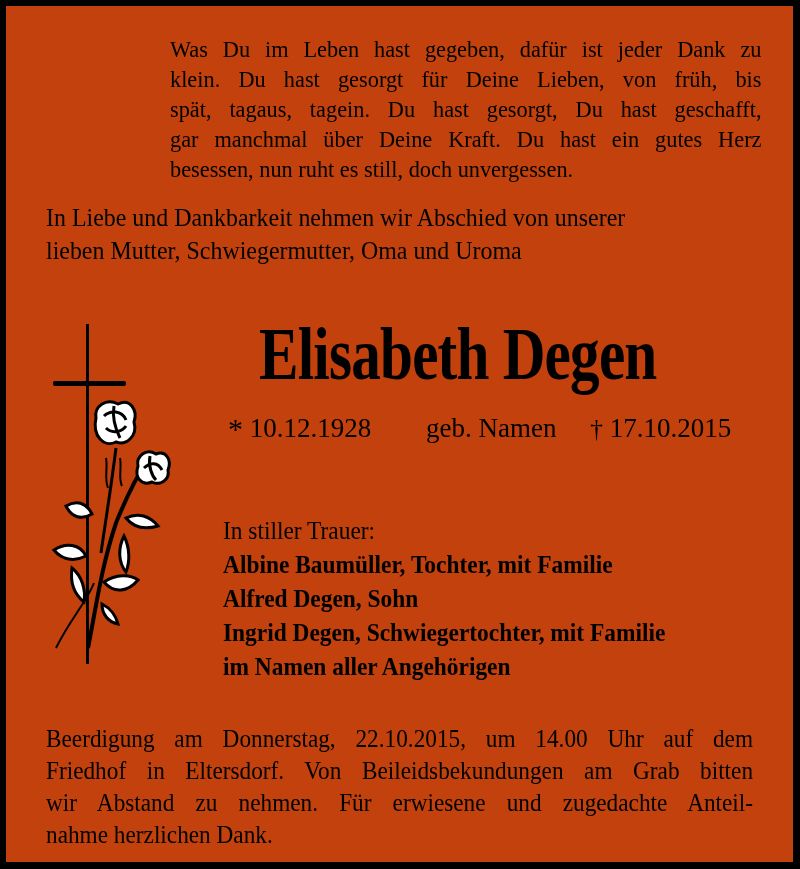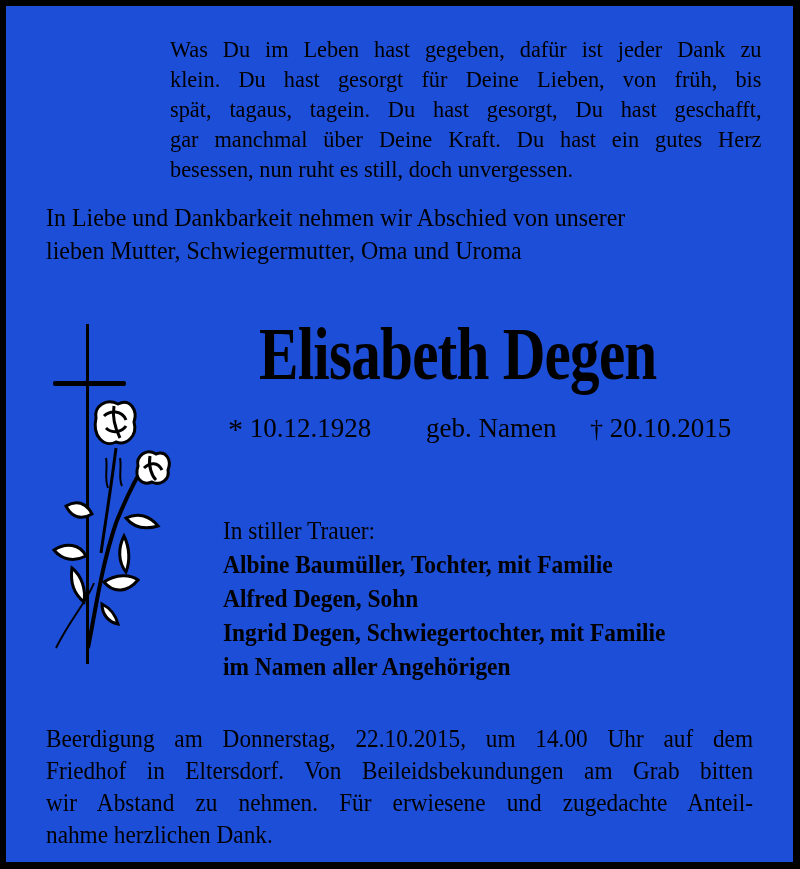--- a/index.html
+++ b/index.html
@@ -1,19 +1,19 @@
 <!DOCTYPE html>
 <html><head>
 <meta charset="utf-8">
 <style>
   html, body { margin: 0; padding: 0; background: #000; }
   body { width: 800px; height: 869px; position: relative; overflow: hidden; }
   .frame {
     position: absolute; left: 6px; top: 6px; width: 787px; height: 856px;
-    background: #1d4ed8; color: #000;
+    background: #c2410c; color: #000;
     font-family: "Liberation Serif", "DejaVu Serif", serif;
   }
   .poem {
     position: absolute; left: 164px; top: 28px; width: 592px;
     font-size: 24px; line-height: 30px; text-align: justify;
     transform: scaleX(0.93); transform-origin: left top;
     width: 636px;
   }
   .poem span { display: block; text-align-last: justify; white-space: nowrap; }
   .poem span.last { text-align-last: left; }
@@ -100,21 +100,21 @@
   <div class="name">Elisabeth Degen</div>
 
   <div class="dates">
     <span class="birth">
       <span class="star">*</span>
       <span>10.12.1928</span>
     </span>
     <span class="maiden">geb. Namen</span>
     <span class="death">
       <span class="cross">†</span>
-      <span>20.10.2015</span>
+      <span>17.10.2015</span>
     </span>
   </div>
 
   <div class="mourn">
     <span class="label">In stiller Trauer:</span>
     <span class="mourner">Albine Baumüller, Tochter, mit Familie</span>
     <span class="mourner">Alfred Degen, Sohn</span>
     <span class="mourner">Ingrid Degen, Schwiegertochter, mit Familie</span>
     <span class="mourner">im Namen aller Angehörigen</span>
   </div>

